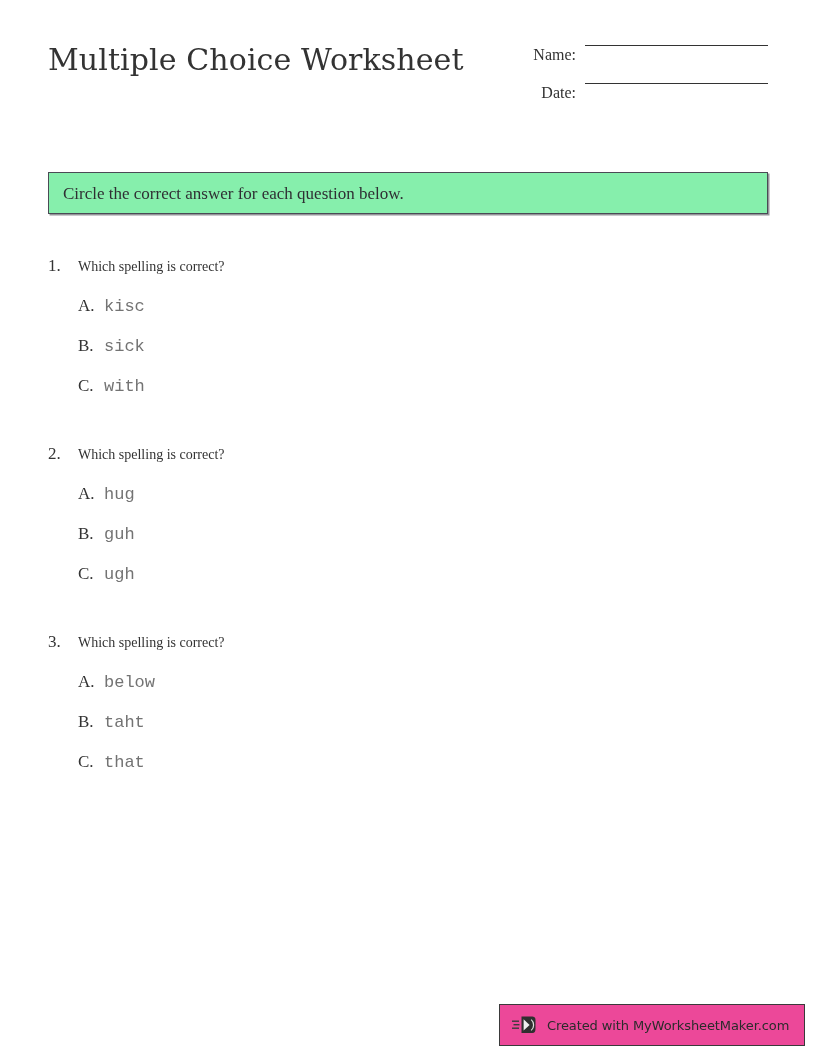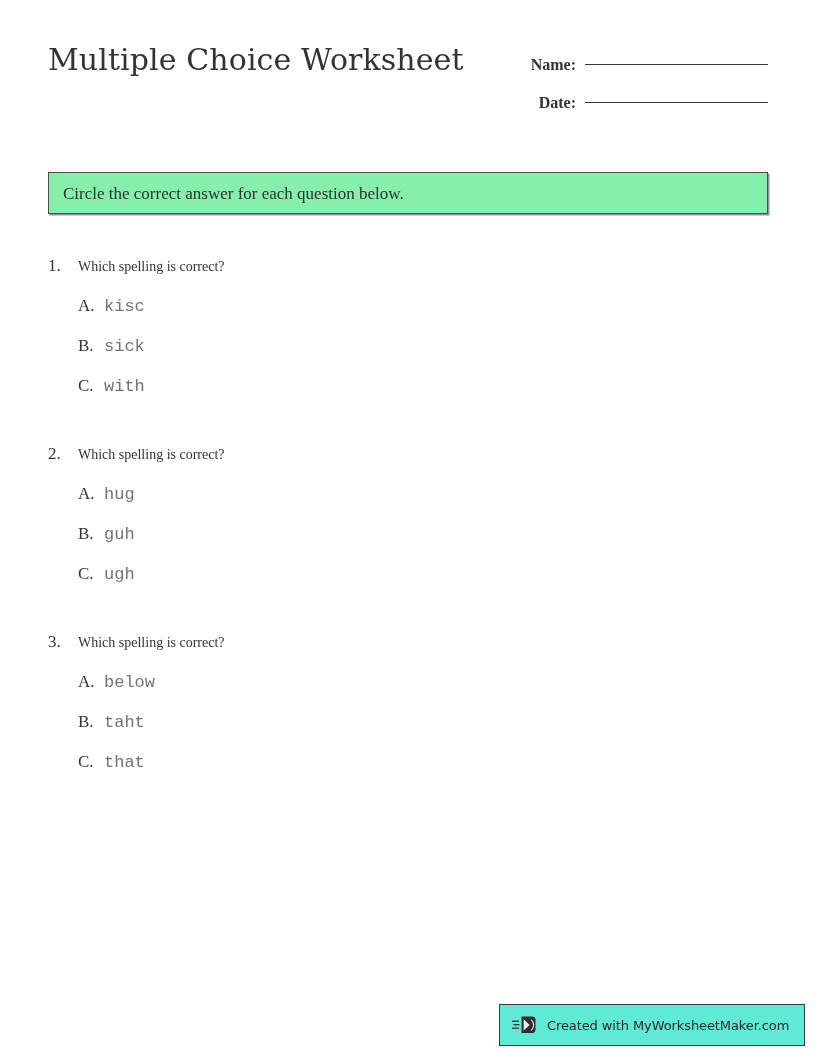--- a/index.html
+++ b/index.html
@@ -47,23 +47,22 @@
   }
 
   .meta-fields {
     position: absolute;
     right: 0;
     top: 6px;
     width: 256px;
   }
   .meta-row {
     display: flex;
-    align-items: center;
+    align-items: flex-start;
     height: 38px;
-    font-weight: bold;
   }
   .meta-label {
     width: 64px;
     text-align: right;
     font-family: "Liberation Serif", "DejaVu Serif", serif;
     font-size: 16px;
     color: #333333;
     white-space: nowrap;
     padding-right: 0;
   }
@@ -152,21 +151,21 @@
 
   
   .footer-badge {
     position: absolute;
     left: 499px;
     top: 1004px;
     width: 306px;
     height: 42px;
     box-sizing: border-box;
     border: 1px solid #3a3a3a;
-    background: #5eead4;
+    background: #ec4899;
     display: flex;
     align-items: center;
     padding-left: 12px;
   }
   .badge-logo {
     width: 26px;
     height: 24px;
     flex: none;
     display: flex;
     align-items: center;

